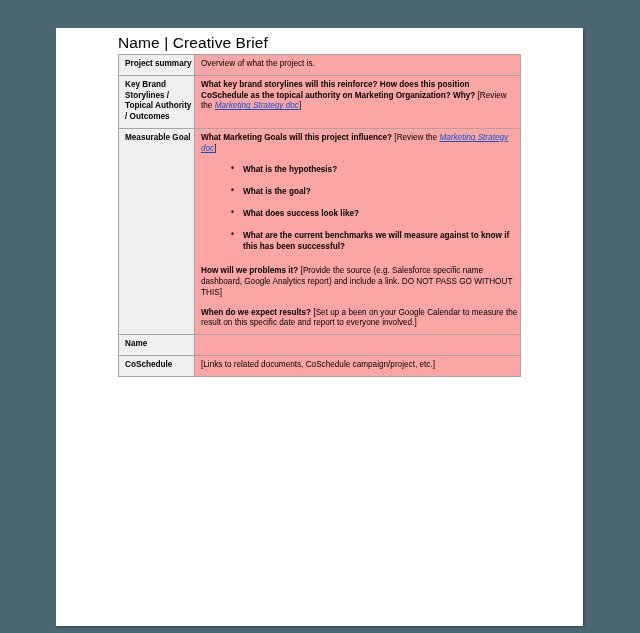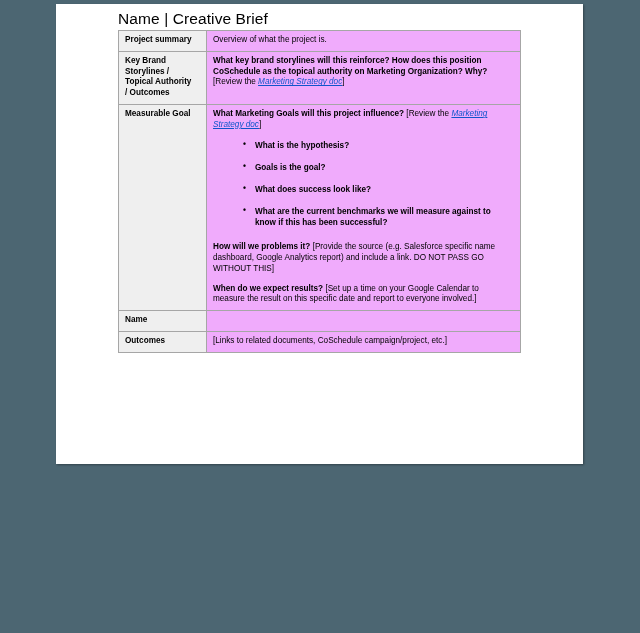--- a/index.html
+++ b/index.html
@@ -10,23 +10,23 @@
     width: 640px;
     height: 633px;
     background: #4c6672;
     font-family: "Liberation Sans", sans-serif;
     overflow: hidden;
   }
 
   #page {
     position: absolute;
     left: 56px;
-    top: 4px;
+    top: 28px;
     width: 527px;
-    height: 460px;
+    height: 598px;
     background: #ffffff;
     box-shadow: 1px 1px 2px rgba(0,0,0,0.35);
     box-sizing: border-box;
   }
 
   #doc-title {
     position: absolute;
     left: 62px;
     top: 6px;
     font-size: 15.5px;
@@ -41,36 +41,36 @@
     left: 62px;
     top: 26px;
     width: 403px;
     border-collapse: collapse;
     table-layout: fixed;
   }
 
   #brief-table td {
     border: 1px solid #a6a6a6;
     vertical-align: top;
-    padding: 4px 14px 5px 6px;
+    padding: 4px 2px 5px 6px;
     font-size: 8.2px;
     line-height: 1.32;
     color: #000000;
   }
 
   td.label-cell {
     width: 67px;
     background: #efefef;
     font-weight: bold;
     font-size: 8.2px;
     line-height: 1.35;
   }
 
   td.content-cell {
-    background: #f0abfc;
+    background: #fca5a5;
   }
 
   .q {
     font-weight: bold;
   }
 
   .plain {
     font-weight: normal;
   }
 
@@ -166,42 +166,42 @@
         </td>
       </tr>
 
       <tr>
         <td class="label-cell">Measurable Goal</td>
         <td class="content-cell">
           <p class="para"><span class="q">What Marketing Goals will this project influence?</span><span class="plain"> [Review the </span><a class="doclink" href="#">Marketing Strategy doc</a><span class="plain">]</span></p>
 
           <ul class="bullets">
             <li>What is the hypothesis?</li>
-            <li>Goals is the goal?</li>
+            <li>What is the goal?</li>
             <li>What does success look like?</li>
             <li>What are the current benchmarks we will measure against to know if this has been successful?</li>
           </ul>
 
           <p class="para after-bullets"><span class="q">How will we problems it?</span><span class="plain"> [Provide the source (e.g. Salesforce specific name dashboard, Google Analytics report) and include a link. DO NOT PASS GO WITHOUT THIS]</span></p>
 
-          <p class="para"><span class="q">When do we expect results?</span><span class="plain"> [Set up a time on your Google Calendar to measure the result on this specific date and report to everyone involved.]</span></p>
+          <p class="para"><span class="q">When do we expect results?</span><span class="plain"> [Set up a been on your Google Calendar to measure the result on this specific date and report to everyone involved.]</span></p>
         </td>
       </tr>
 
 
       <tr>
         <td class="label-cell">Name</td>
         <td class="content-cell">
           <div class="row-filler">&nbsp;</div>
         </td>
       </tr>
 
 
       <tr>
-        <td class="label-cell">Outcomes</td>
+        <td class="label-cell">CoSchedule</td>
         <td class="content-cell">
           <p class="para plain">[Links to related documents, CoSchedule campaign/project, etc.]</p>
         </td>
       </tr>
 
 
     </tbody>
   </table>
 
 </div>

